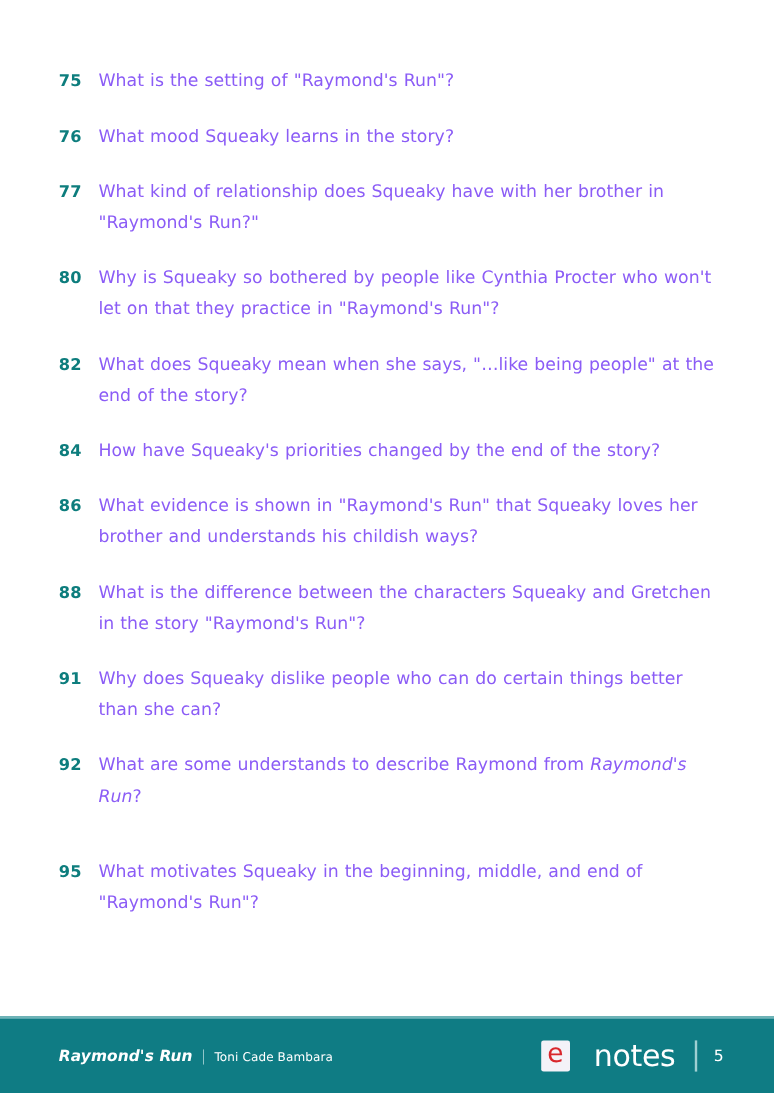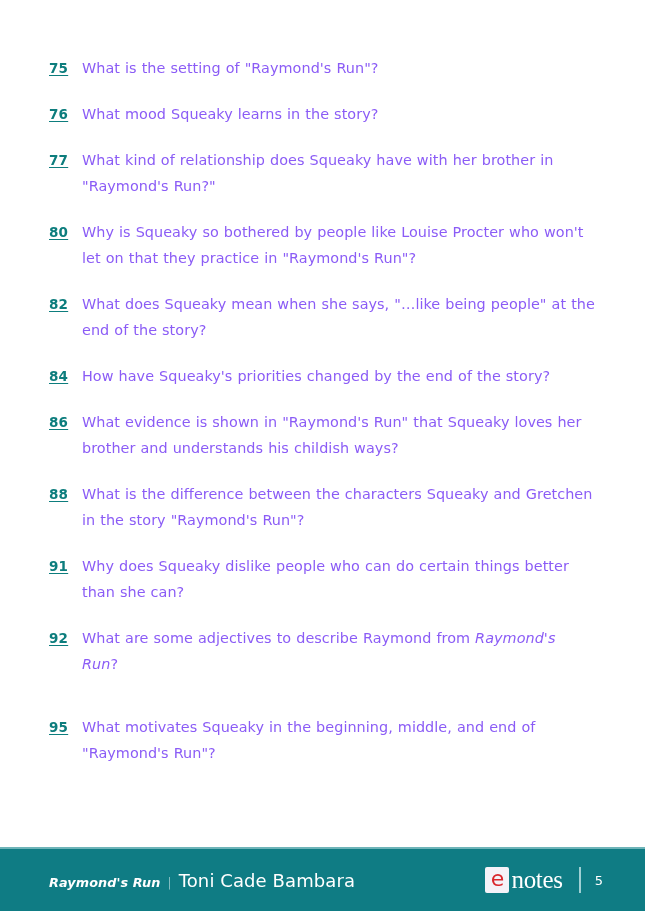--- a/index.html
+++ b/index.html
@@ -44,21 +44,20 @@
     margin-top: 37px;
   }
 
   .q-number {
     flex: 0 0 auto;
     width: 33px;
     color: #0d7d7d;
     font-weight: bold;
     font-size: 13.5px;
     line-height: 26px;
-    text-decoration: underline;
     text-underline-offset: 2px;
     cursor: pointer;
     letter-spacing: 0.2px;
   }
 
   .q-text {
     flex: 1 1 auto;
     color: #8b5cf6;
     font-size: 14.4px;
     line-height: 26px;
@@ -103,21 +102,21 @@
   }
 
   .footer-sep {
     margin: 0 7px;
     color: #bfe0e2;
     font-weight: 300;
   }
 
   .footer-author {
     font-weight: normal;
-    font-size: 18px;
+    font-size: 10px;
     letter-spacing: 0.1px;
   }
 
   .footer-right {
     display: flex;
     align-items: center;
   }
 
   .logo {
     display: flex;
@@ -138,23 +137,22 @@
     line-height: 1;
     padding-bottom: 2px;
     box-sizing: border-box;
   }
 
   .logo-word {
     color: #ffffff;
     font-size: 25px;
     line-height: 1;
     letter-spacing: -0.3px;
-    margin-left: 2px;
+    margin-left: 20px;
     padding-bottom: 2px;
-    font-family: Liberation Serif, serif;
   }
 
   .logo-divider {
     width: 2px;
     height: 26px;
     background: #9fd0d3;
     margin: 0 14px 0 16px;
   }
 
   .page-number {
@@ -175,21 +173,21 @@
       <div class="question">
         <span class="q-number">76</span>
         <span class="q-text">What mood Squeaky learns in the story?</span>
       </div>
       <div class="question">
         <span class="q-number">77</span>
         <span class="q-text">What kind of relationship does Squeaky have with her brother in "Raymond's Run?"</span>
       </div>
       <div class="question">
         <span class="q-number">80</span>
-        <span class="q-text">Why is Squeaky so bothered by people like Louise Procter who won't let on that they practice in "Raymond's Run"?</span>
+        <span class="q-text">Why is Squeaky so bothered by people like Cynthia Procter who won't let on that they practice in "Raymond's Run"?</span>
       </div>
       <div class="question">
         <span class="q-number">82</span>
         <span class="q-text">What does Squeaky mean when she says, "…like being people" at the end of the story?</span>
       </div>
       <div class="question">
         <span class="q-number">84</span>
         <span class="q-text">How have Squeaky's priorities changed by the end of the story?</span>
       </div>
       <div class="question">
@@ -199,21 +197,21 @@
       <div class="question">
         <span class="q-number">88</span>
         <span class="q-text">What is the difference between the characters Squeaky and Gretchen in the story "Raymond's Run"?</span>
       </div>
       <div class="question">
         <span class="q-number">91</span>
         <span class="q-text">Why does Squeaky dislike people who can do certain things better than she can?</span>
       </div>
       <div class="question">
         <span class="q-number">92</span>
-        <span class="q-text"><span>What are some adjectives to describe Raymond from </span><em>Raymond's Run</em><span>?</span></span>
+        <span class="q-text"><span>What are some understands to describe Raymond from </span><em>Raymond's Run</em><span>?</span></span>
       </div>
       <div class="question">
         <span class="q-number">95</span>
         <span class="q-text">What motivates Squeaky in the beginning, middle, and end of "Raymond's Run"?</span>
       </div>
     </div>
 
   <div class="footer">
     <div class="footer-left">
       <span class="footer-title">Raymond's Run</span>

